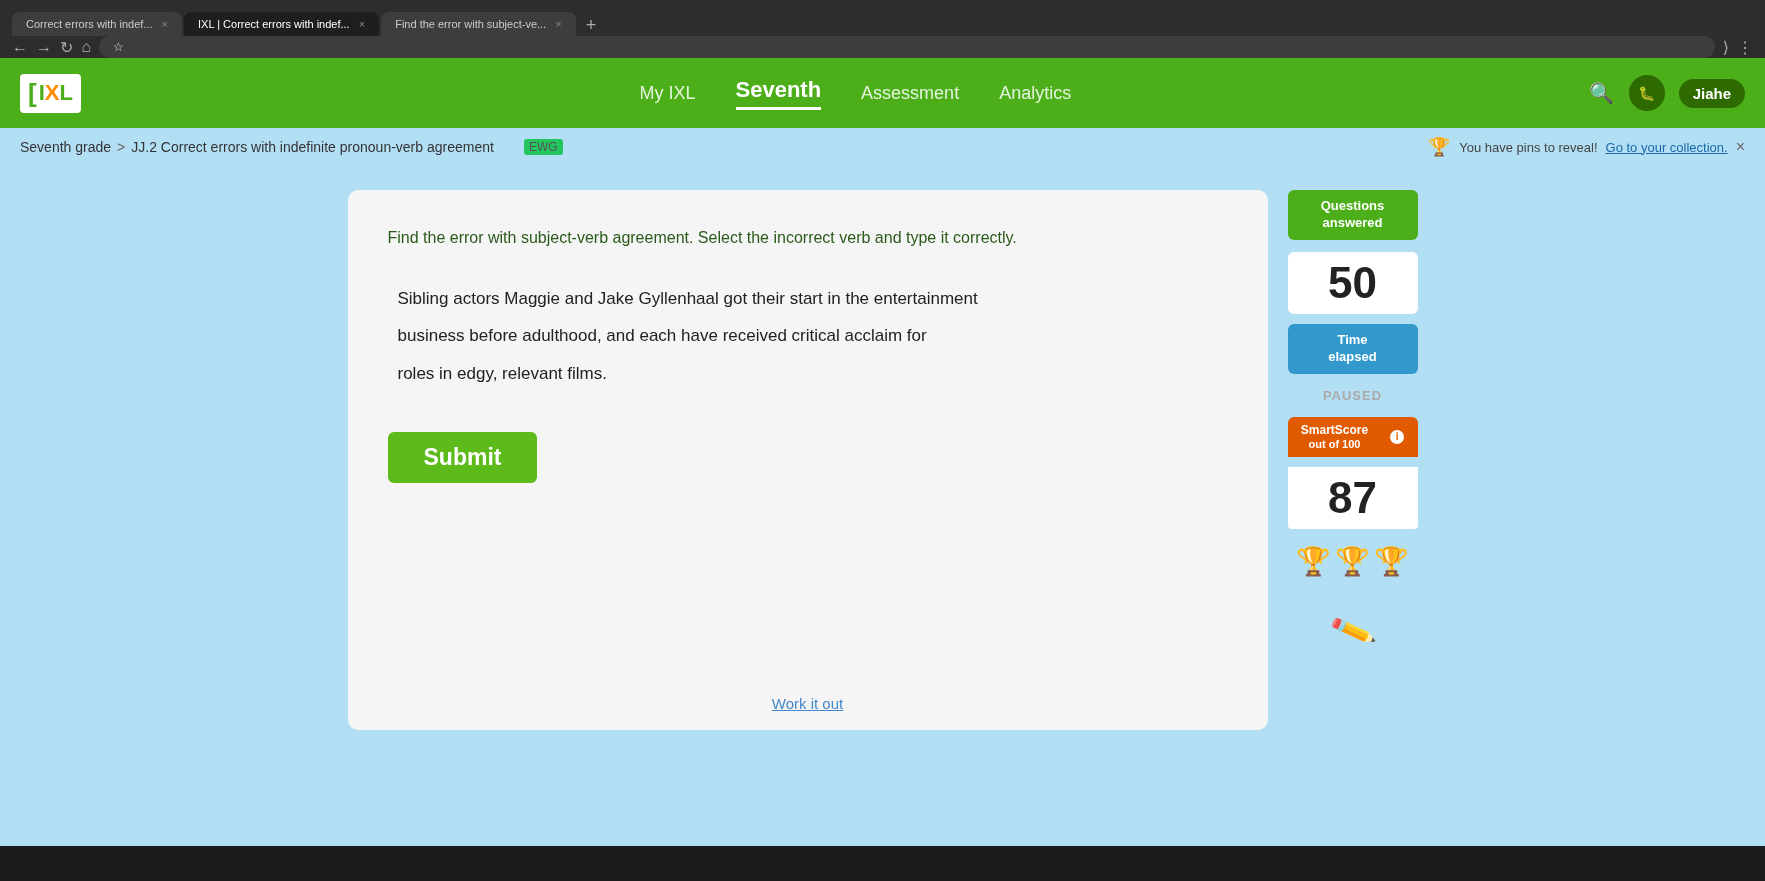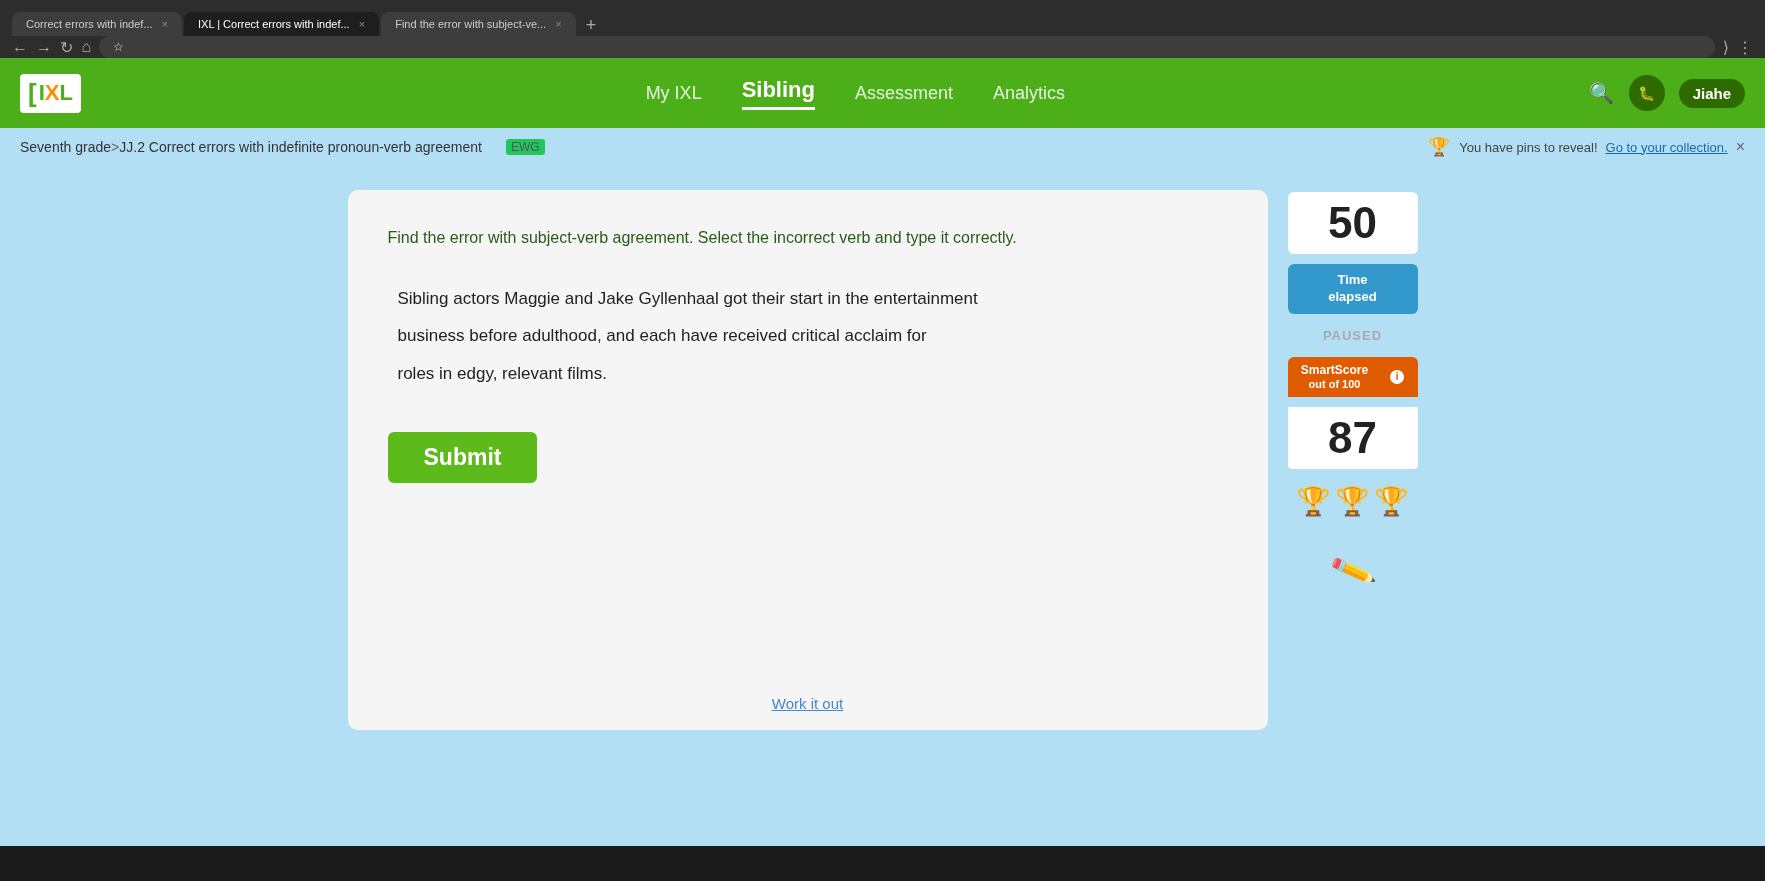--- a/index.html
+++ b/index.html
@@ -156,20 +156,21 @@
     .breadcrumb-bar {
       background: #b3dff5;
       padding: 8px 20px;
       display: flex;
       align-items: center;
       justify-content: space-between;
     }
     .breadcrumb {
       display: flex;
       align-items: center;
+      gap: 6px;
       font-size: 14px;
       color: #333;
     }
     .breadcrumb-sep { color: #666; }
     .breadcrumb-current { color: #333; font-weight: 500; }
     .breadcrumb-tag {
       background: #22c55e;
       border-radius: 3px;
       padding: 1px 5px;
       font-size: 12px;
@@ -373,21 +374,21 @@
   <div class="top-nav">
     <div class="ixl-logo">
       <span class="logo-bracket-left">[</span>
       <span class="logo-i">I</span>
       <span class="logo-x">X</span>
       <span class="logo-l">L</span>
     </div>
 
     <div class="nav-links">
       <a class="nav-link">My IXL</a>
-      <a class="nav-link active">Sibling</a>
+      <a class="nav-link active">Seventh</a>
       <a class="nav-link">Assessment</a>
       <a class="nav-link">Analytics</a>
     </div>
 
     <div class="nav-right">
       <button class="search-icon-btn">🔍</button>
       <button class="user-avatar-btn">🐛</button>
       <button class="user-name-btn">Jiahe</button>
     </div>
   </div>
@@ -417,20 +418,23 @@
         <span class="sentence-line">business before adulthood, and each have received critical acclaim for</span>
         <span class="sentence-line">roles in edgy, relevant films.</span>
       </div>
 
       <button class="submit-btn">Submit</button>
 
       <a class="work-it-out-link">Work it out</a>
     </div>
 
     <div class="side-panel">
+      <div class="questions-answered-box">
+        <span>Questions<br>answered</span>
+      </div>
       <div class="questions-count">50</div>
 
       <div class="time-elapsed-box">
         <span>Time<br>elapsed</span>
       </div>
       <div class="paused-label">PAUSED</div>
 
       <div class="smart-score-box">
         <span>SmartScore<br><span style="font-size:11px;font-weight:700">out of 100</span></span>
         <span class="smart-score-info">i</span>

